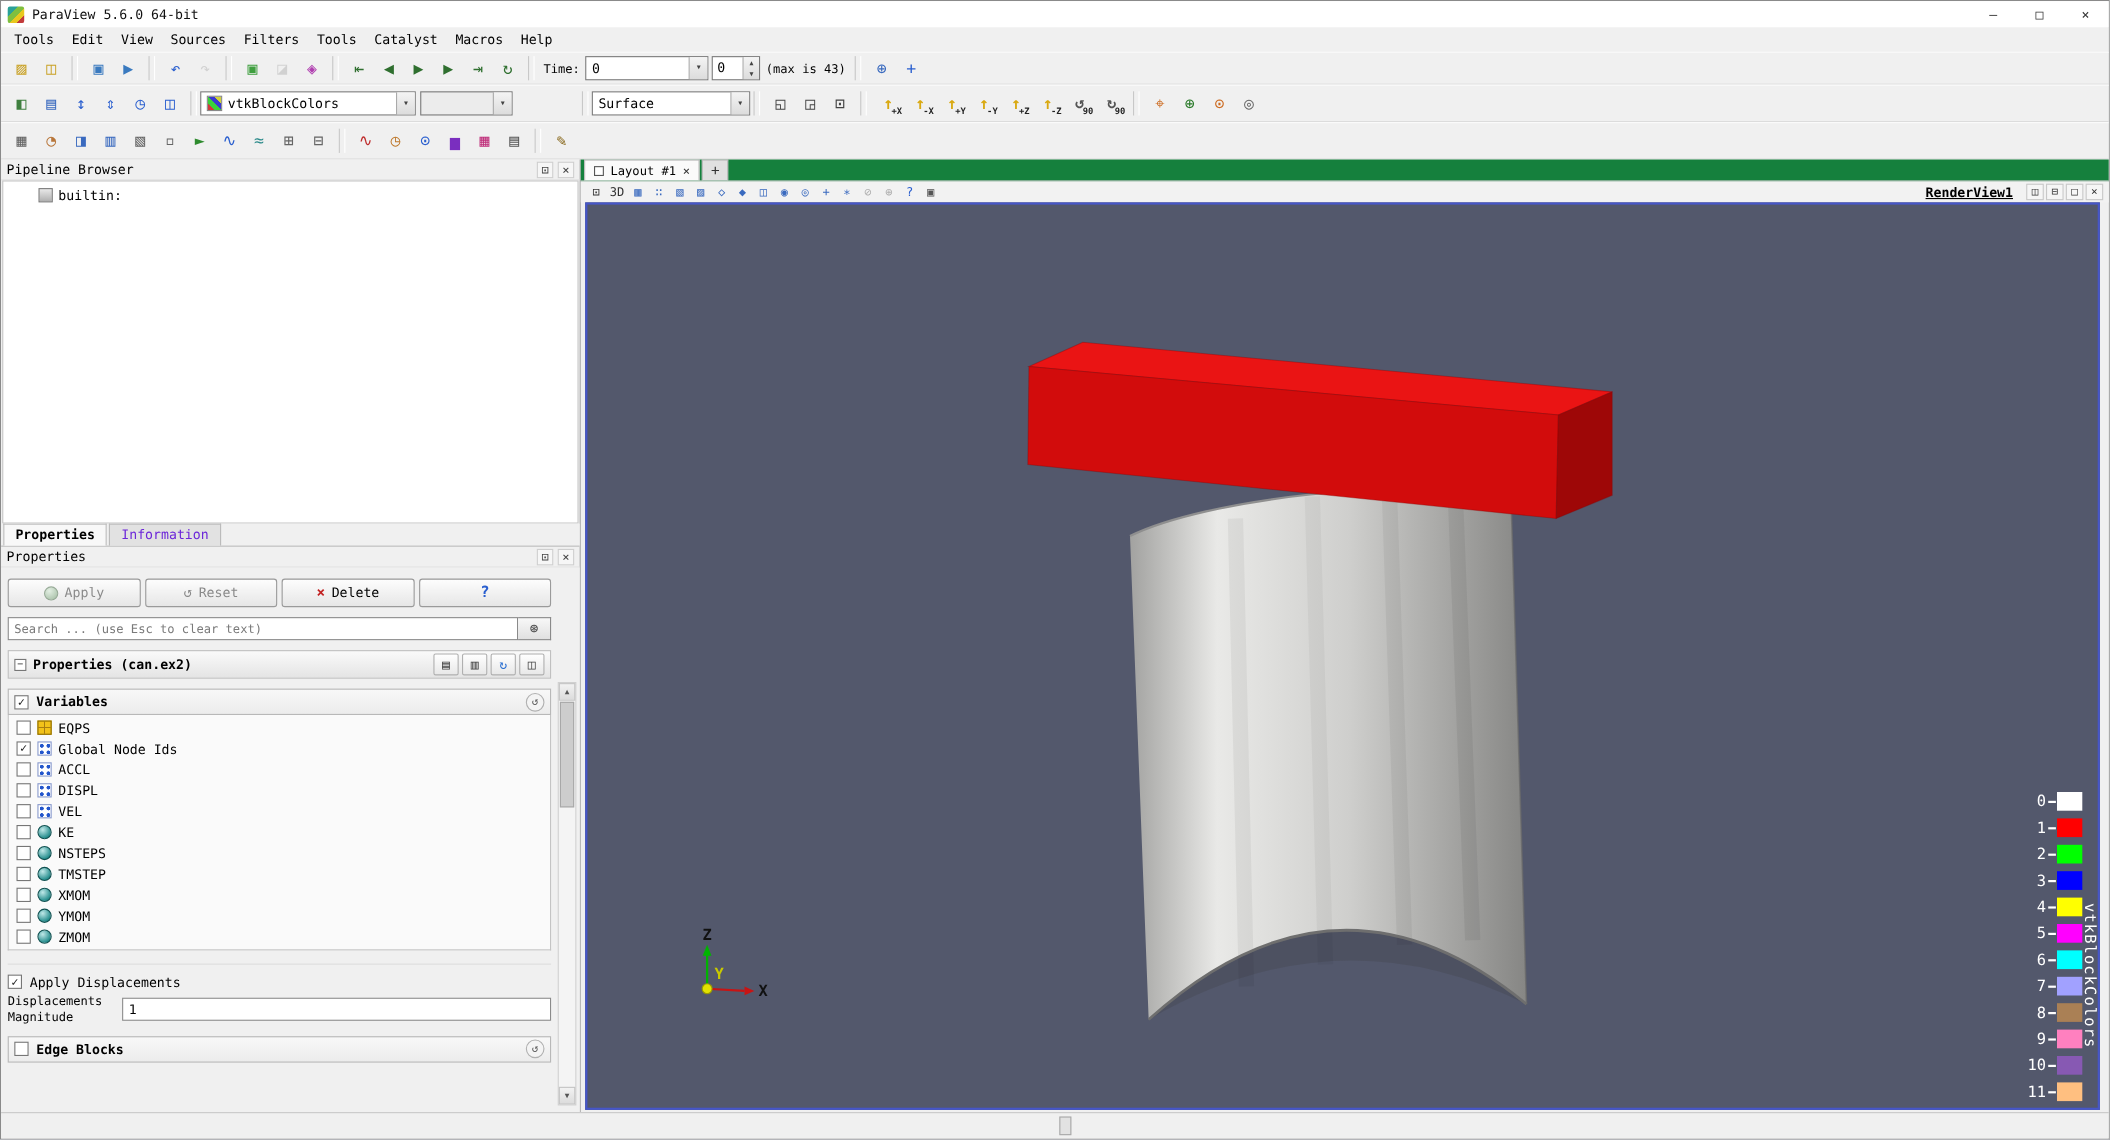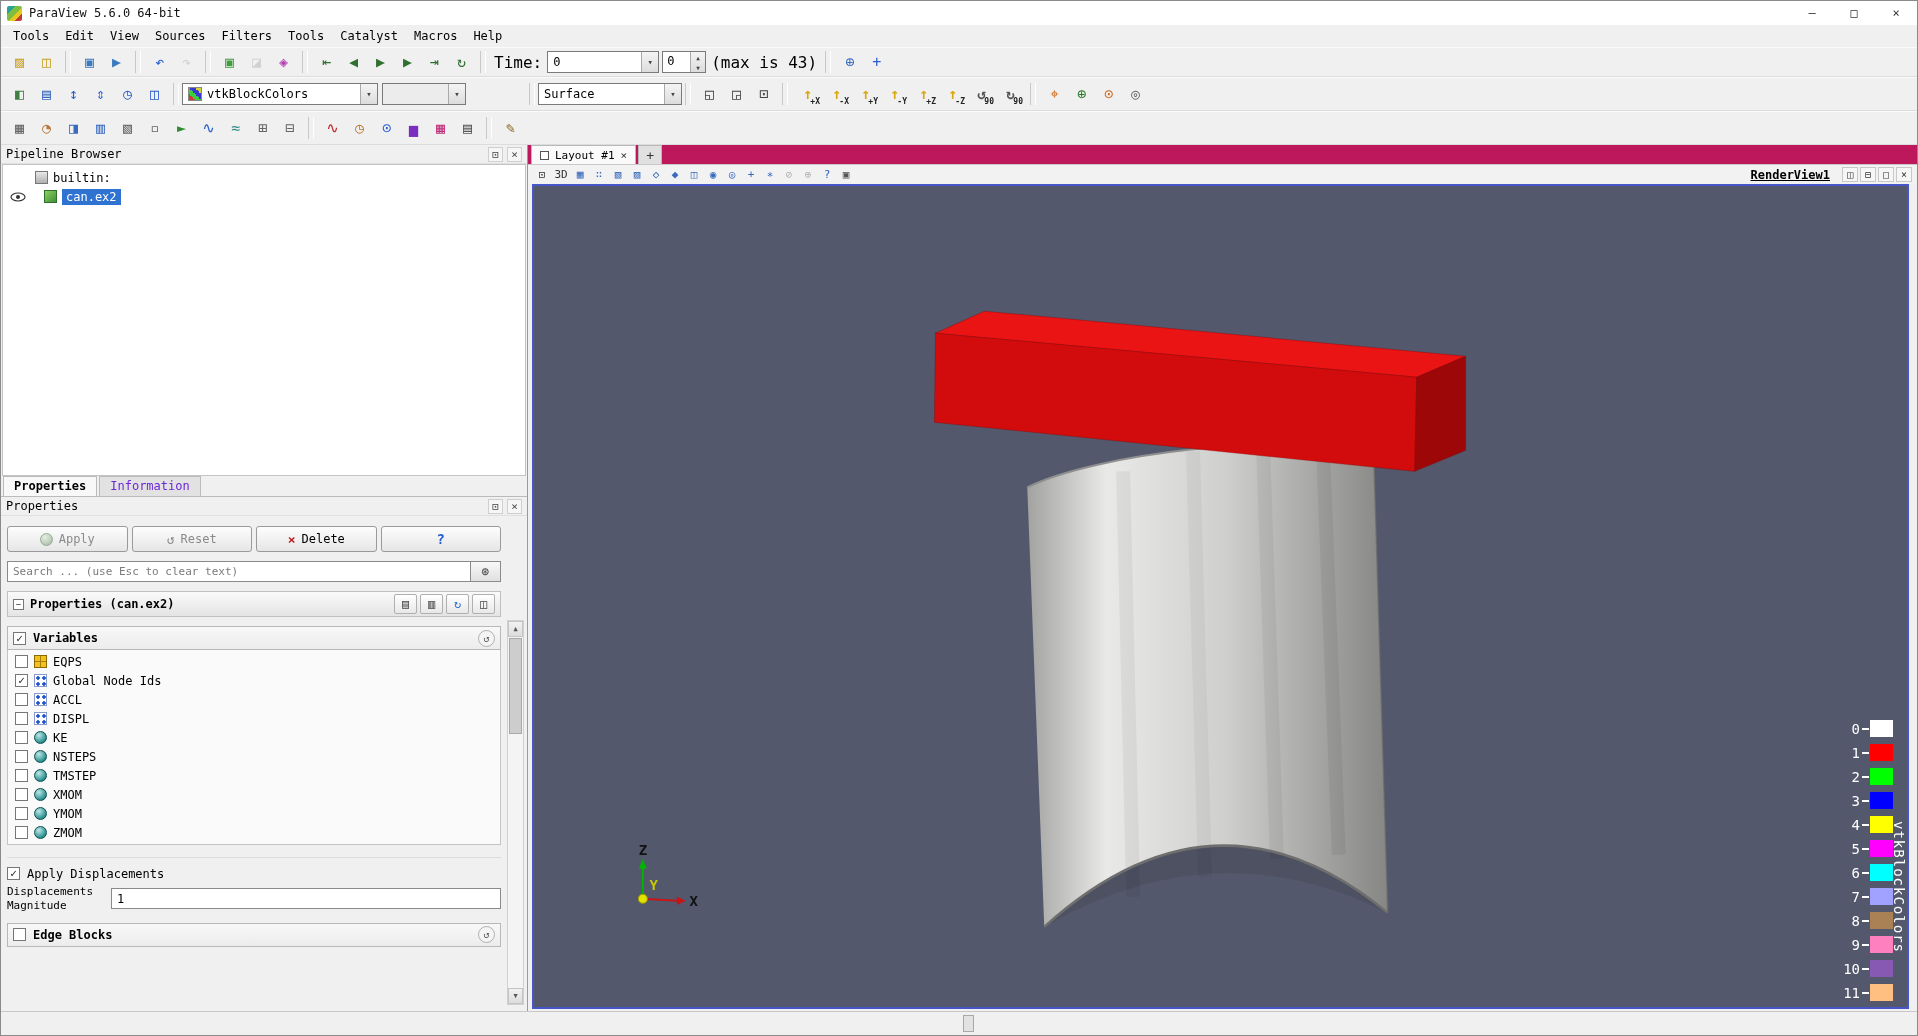--- a/index.html
+++ b/index.html
@@ -18,21 +18,21 @@
   .menubar{height:22px;display:flex;align-items:center;padding-left:4px;background:#f0f0f0;flex:none;}
   .menu-item{padding:2px 8px;font-size:12px;}
 
   
   .toolbar{display:flex;align-items:center;background:#f0f0f0;padding:1px 3px;border-top:1px solid #fbfbfb;border-bottom:1px solid #dcdcdc;flex:none;}
   .toolbar.r1{height:30px;}.toolbar.r2{height:34px;}.toolbar.r3{height:34px;}
   .tb-group{display:flex;align-items:center;gap:2px;padding:0 3px;}
   .tb-sep{width:6px;height:22px;border-left:1px solid #c8c8c8;border-right:1px solid #ffffff;margin:0 3px;}
   .tb-icon{width:25px;height:24px;display:flex;align-items:center;justify-content:center;font-size:15px;border-radius:2px;border:1px solid transparent;}
   .tb-icon.d{opacity:.35;}
-  .tb-label{padding:0 5px;font-size:16px;white-space:nowrap;}
+  .tb-label{padding:0 5px;font-size:11px;white-space:nowrap;}
   .combo{height:22px;background:#fff;border:1px solid #7a7a7a;display:flex;align-items:center;padding-left:5px;font-size:12px;}
   .combo .combo-text{flex:1;white-space:nowrap;overflow:hidden;}
   .combo .combo-arrow{width:17px;height:100%;background:linear-gradient(#f4f4f4,#dcdcdc);border-left:1px solid #aaa;display:flex;align-items:center;justify-content:center;font-size:9px;color:#444;flex:none;}
   .combo.disabled{background:#ececec;color:#999;}
   .w112{width:112px;}.w196{width:196px;}.w84{width:84px;}.w144{width:144px;}
   .mini-pal{width:14px;height:14px;margin-right:5px;flex:none;background:linear-gradient(45deg,#d23a3a 25%,#3ad23a 25% 50%,#3a3ad2 50% 75%,#d2d23a 75%);border:1px solid #888;}
   .spin{width:44px;height:22px;background:#fff;border:1px solid #7a7a7a;display:flex;}
   .spin .val{flex:1;padding:2px 4px;}
   .spin .arrows{width:15px;display:flex;flex-direction:column;background:linear-gradient(#f4f4f4,#dcdcdc);border-left:1px solid #aaa;}
   .spin .arrows span{flex:1;font-size:6px;display:flex;align-items:center;justify-content:center;color:#444;}
@@ -93,21 +93,21 @@
   .mag-row{display:flex;align-items:center;margin-top:2px;margin-bottom:10px;}
   .mag-label{width:104px;font-size:11px;line-height:1.25;flex:none;}
   .mag{flex:1;height:21px;border:1px solid #8a8a8a;padding:0 5px;font-family:inherit;font-size:12px;background:#fff;}
   .vscroll{position:absolute;right:3px;top:104px;bottom:6px;width:17px;background:#f4f4f4;border:1px solid #d0d0d0;display:flex;flex-direction:column;}
   .vs-btn{height:16px;flex:none;background:linear-gradient(#f2f2f2,#dcdcdc);border:1px solid #c4c4c4;font-size:7px;display:flex;align-items:center;justify-content:center;color:#555;}
   .vs-thumb{height:96px;flex:none;background:#cdcdcd;border:1px solid #a8a8a8;margin:1px;}
   .vs-track{flex:1;}
 
   
   .right{flex:1;display:flex;flex-direction:column;background:#f0f0f0;min-width:0;}
-  .layout-tabs{height:20px;display:flex;align-items:flex-end;background:#be185d;border-bottom:1px solid #c8c8c8;padding-left:3px;flex:none;}
+  .layout-tabs{height:20px;display:flex;align-items:flex-end;background:#15803d;border-bottom:1px solid #c8c8c8;padding-left:3px;flex:none;}
   .ltab{height:19px;display:flex;align-items:center;gap:6px;padding:0 8px;background:#fafafa;border:1px solid #b8b8b8;border-bottom:none;font-size:11px;}
   .ltab-box{width:9px;height:9px;border:1px solid #555;background:#fff;}
   .ltab-x{font-size:11px;color:#333;}
   .plus-tab{width:24px;height:19px;margin-left:2px;border:1px solid #b8b8b8;border-bottom:none;display:flex;align-items:center;justify-content:center;background:#e0e0e0;font-size:13px;color:#333;}
   .view-toolbar{height:19px;display:flex;align-items:center;padding:0 5px;background:#f2f2f2;flex:none;}
   .vt-icon{width:18px;height:16px;display:flex;align-items:center;justify-content:center;font-size:11px;color:#333;flex:none;}
   .vt-icon.d{opacity:.35;}
   .view-title{margin-left:auto;font-weight:bold;text-decoration:underline;font-size:12px;padding-right:10px;}
   .vt-btn{width:16px;height:15px;display:flex;align-items:center;justify-content:center;font-size:10px;color:#333;border:1px solid #c8c8c8;background:#f6f6f6;margin-left:2px;flex:none;}
   .viewport{flex:1;margin:0 8px 2px 4px;border:2px solid #4656c8;position:relative;overflow:hidden;min-height:0;}
@@ -315,30 +315,20 @@
         <span class="dock-btns">
           <span class="dock-btn">⊡</span>
           <span class="dock-btn">×</span>
         </span>
       </div>
       <div class="pipeline-tree">
         <div class="tree-row" style="padding-left:32px;">
           <span class="srv-icon"></span>
           <span>builtin:</span>
         </div>
-        <div class="tree-row" style="padding-left:6px;">
-          <span class="eye">
-            <svg width="16" height="10" viewBox="0 0 16 10">
-                <ellipse cx="8" cy="5" rx="7" ry="4" fill="none" stroke="#333" stroke-width="1.2"></ellipse>
-                <circle cx="8" cy="5" r="2" fill="#333"></circle>
-              </svg>
-          </span>
-          <span class="exo-icon"></span>
-          <span class="sel-label" style="background: rgb(46, 114, 210);">can.ex2</span>
-        </div>
       </div>
       <div class="panel-tabs">
         <div class="ptab active">Properties</div>
         <div class="ptab">Information</div>
       </div>
       <div class="dock-hdr">
         <span>Properties</span>
         <span class="dock-btns">
           <span class="dock-btn">⊡</span>
           <span class="dock-btn">×</span>
@@ -398,20 +388,25 @@
             </div>
             <div class="var-row">
               <span class="cb"></span>
               <span class="vi vi-point"></span>
               <span>ACCL</span>
             </div>
             <div class="var-row">
               <span class="cb"></span>
               <span class="vi vi-point"></span>
               <span>DISPL</span>
+            </div>
+            <div class="var-row">
+              <span class="cb"></span>
+              <span class="vi vi-point"></span>
+              <span>VEL</span>
             </div>
             <div class="var-row">
               <span class="cb"></span>
               <span class="vi vi-global"></span>
               <span>KE</span>
             </div>
             <div class="var-row">
               <span class="cb"></span>
               <span class="vi vi-global"></span>
               <span>NSTEPS</span>

